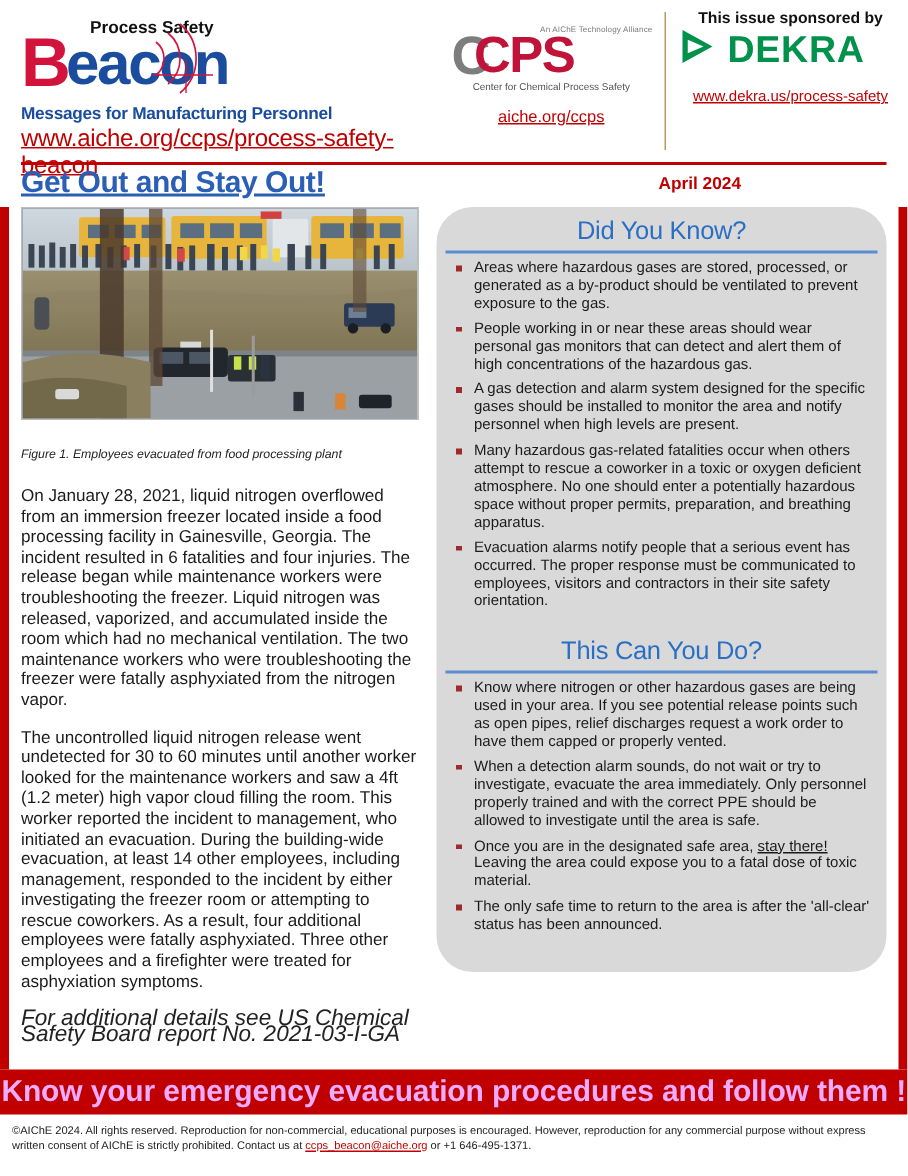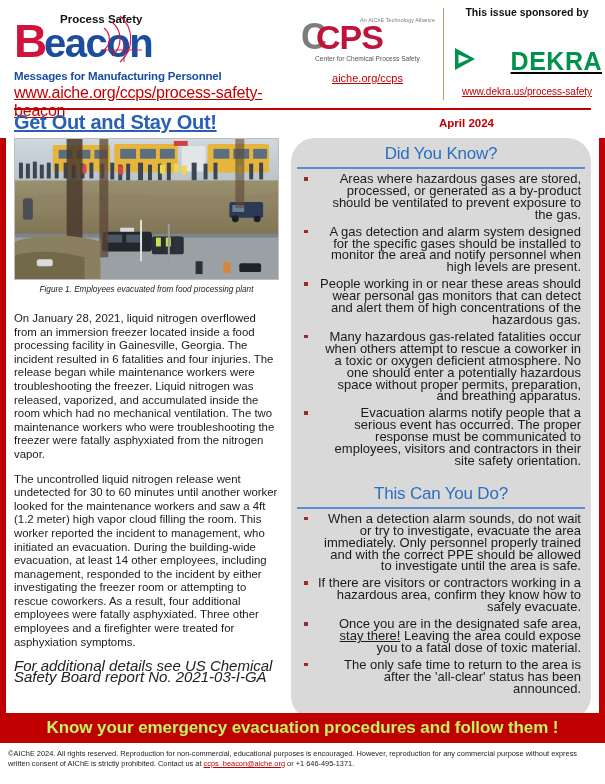--- a/index.html
+++ b/index.html
@@ -75,21 +75,21 @@
   .ccps-url{
     margin-top:10px;font-size:11px;color:#c00000;text-decoration:underline;
   }
 
   .hdr-div{
     position:absolute;left:443px;top:8px;width:1px;height:92px;background:#b99a66;
   }
 
   .hdr-right{position:absolute;left:452px;top:6px;width:150px;text-align:center;}
   .spons-label{font-size:10.5px;font-weight:bold;color:#111;}
-  .dekra-row{display:flex;align-items:center;justify-content:space-between;gap:7px;margin-top:28px;text-decoration:underline;}
+  .dekra-row{display:flex;align-items:center;justify-content:flex-start;gap:7px;margin-top:0;}
   .dekra-word{
     font-family:"Liberation Sans", sans-serif;
     font-weight:bold;font-size:25px;line-height:25px;color:#00924a;letter-spacing:0.5px;
   }
   .dekra-url{margin-top:10px;font-size:10px;color:#c00000;text-decoration:underline;}
 
   
   .titlebar{
     position:absolute;left:0;top:108px;width:508px;height:30px;
   }
@@ -113,21 +113,21 @@
   .col-left{position:absolute;left:14px;top:0;width:265px;}
   .photo{
     width:265px;height:142px;
     border:1px solid #bdbdbd;
     box-sizing:border-box;
     position:relative;overflow:hidden;
     background:#7d8e9c;
   }
   .photo svg{display:block;width:100%;height:100%;}
   .fig-cap{
-    margin-top:5px;text-align:center;
+    margin-top:18px;text-align:left;
     font-size:8.2px;font-style:italic;color:#222;
   }
   .bodytext{
     margin-top:18px;
     font-size:11.4px;line-height:13.6px;color:#1b1b1b;
     text-align:left;
   }
   .bodytext p{margin:0 0 11px 0;}
   .ref-note{
     font-size:15px;line-height:11px;font-style:italic;color:#222;margin:0;
@@ -148,38 +148,38 @@
     letter-spacing:-0.2px;
   }
   .panel-rule{height:2px;background:#5b8dd1;margin:0 6px 4px 6px;}
   ul.bullets{
     margin:0;padding:0 10px 0 10px;list-style:none;
   }
   ul.bullets li{
     position:relative;
     padding-left:15px;
     margin-bottom:5px;
-    font-size:13px;line-height:11.9px;color:#1b1b1b;text-align:right;
+    font-size:10px;line-height:11.9px;color:#1b1b1b;
   }
   ul.bullets li:before{
     content:"";
     position:absolute;left:3px;top:4px;
     width:3.5px;height:3.5px;background:#9e2b2b;
   }
   ul.bullets li u{text-decoration:underline;}
   .gap-mid{height:6px;}
 
   
   .redbanner{
     position:absolute;left:0;top:713px;width:605px;height:30px;
     background:#c00000;
     display:flex;align-items:center;justify-content:center;
   }
   .redbanner span{
-    color:#bef264;font-size:17px;font-weight:bold;letter-spacing:-0.1px;
+    color:#f0abfc;font-size:20px;font-weight:bold;letter-spacing:-0.1px;
   }
   .legal{
     position:absolute;left:8px;top:749px;width:589px;
     font-size:7.4px;line-height:9.6px;color:#222;text-align:left;
   }
   .legal a{color:#c00000;text-decoration:underline;}
 
   
   .rail-l{position:absolute;left:0;top:138px;width:6px;height:575px;background:#c00000;}
   .rail-r{position:absolute;right:0;top:138px;width:6px;height:575px;background:#c00000;}
@@ -362,35 +362,35 @@
       </div>
     </div>
 
     <div class="col-right">
 
       <div>
         <div class="panel-title">Did You Know?</div>
         <div class="panel-rule"></div>
         <ul class="bullets">
           <li>Areas where hazardous gases are stored, processed, or generated as a by-product should be ventilated to prevent exposure to the gas.</li>
+          <li>People working in or near these areas should wear personal gas monitors that can detect and alert them of high concentrations of the hazardous gas.</li>
           <li>A gas detection and alarm system designed for the specific gases should be installed to monitor the area and notify personnel when high levels are present.</li>
-          <li>People working in or near these areas should wear personal gas monitors that can detect and alert them of high concentrations of the hazardous gas.</li>
           <li>Many hazardous gas-related fatalities occur when others attempt to rescue a coworker in a toxic or oxygen deficient atmosphere. No one should enter a potentially hazardous space without proper permits, preparation, and breathing apparatus.</li>
           <li>Evacuation alarms notify people that a serious event has occurred. The proper response must be communicated to employees, visitors and contractors in their site safety orientation.</li>
         </ul>
       </div>
 
       <div class="gap-mid"></div>
 
       <div>
         <div class="panel-title">This Can You Do?</div>
         <div class="panel-rule"></div>
         <ul class="bullets">
+          <li>Know where nitrogen or other hazardous gases are being used in your area. If you see potential release points such as open pipes, relief discharges request a work order to have them capped or properly vented.</li>
           <li>When a detection alarm sounds, do not wait or try to investigate, evacuate the area immediately.  Only personnel properly trained and with the correct PPE should be allowed to investigate until the area is safe.</li>
-          <li>If there are visitors or contractors working in a hazardous area, confirm they know how to safely evacuate.</li>
           <li id="li-stay-there">Once you are in the designated safe area, <u>stay there!</u> Leaving the area could expose you to a fatal dose of toxic material.</li>
           <li>The only safe time to return to the area is after the 'all-clear' status has been announced.</li>
         </ul>
       </div>
     </div>
   </div>
 
   <div class="redbanner">
     <span>Know your emergency evacuation procedures and follow them !</span>
   </div>

